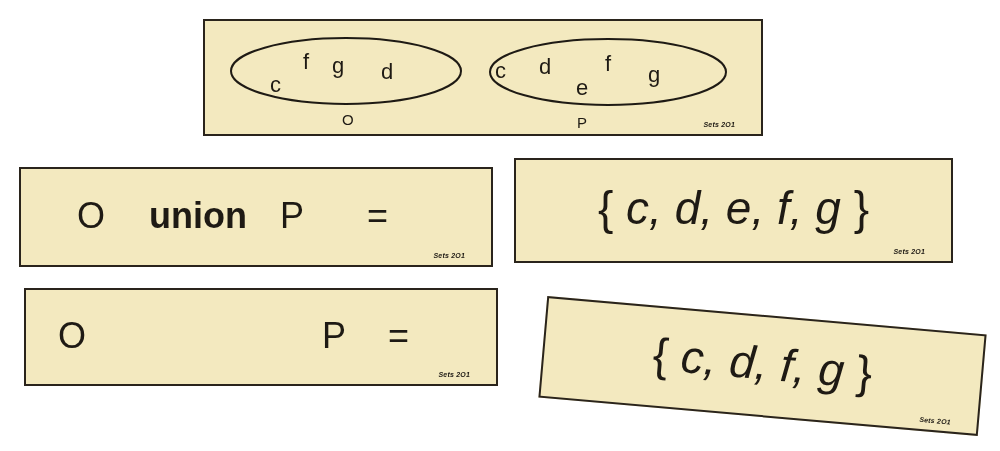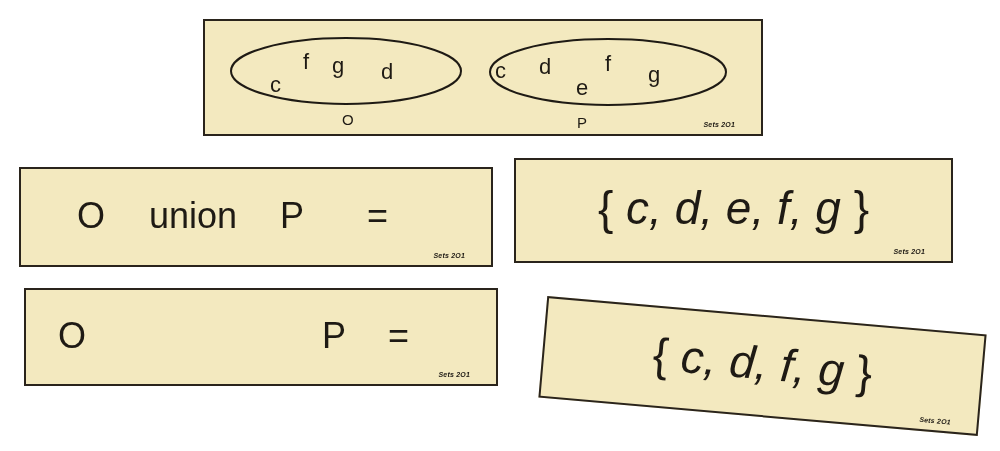--- a/index.html
+++ b/index.html
@@ -59,21 +59,21 @@
     <text class="venn-letter" x="400" y="50">f</text>
     <text class="venn-letter" x="443" y="61">g</text>
     <text class="venn-label" x="372" y="107">P</text>
   </svg>
   <div class="footer">Sets 2O1</div>
 </div>
 
 <div class="card" id="card-union">
   <div class="expr" style="left:0; right:0;">
     <span style="left:56px;">O</span>
-    <span style="left:128px;">union</span>
+    <span style="left:128px;font-weight:bold;">union</span>
     <span style="left:259px;">P</span>
     <span style="left:346px;">=</span>
   </div>
   <div class="footer">Sets 2O1</div>
 </div>
 
 <div class="card" id="card-union-result">
   <div class="set-text" style=""><span class="brace">{</span><span> c, d, e, f, g </span><span class="brace">}</span></div>
   <div class="footer">Sets 2O1</div>
 </div>

